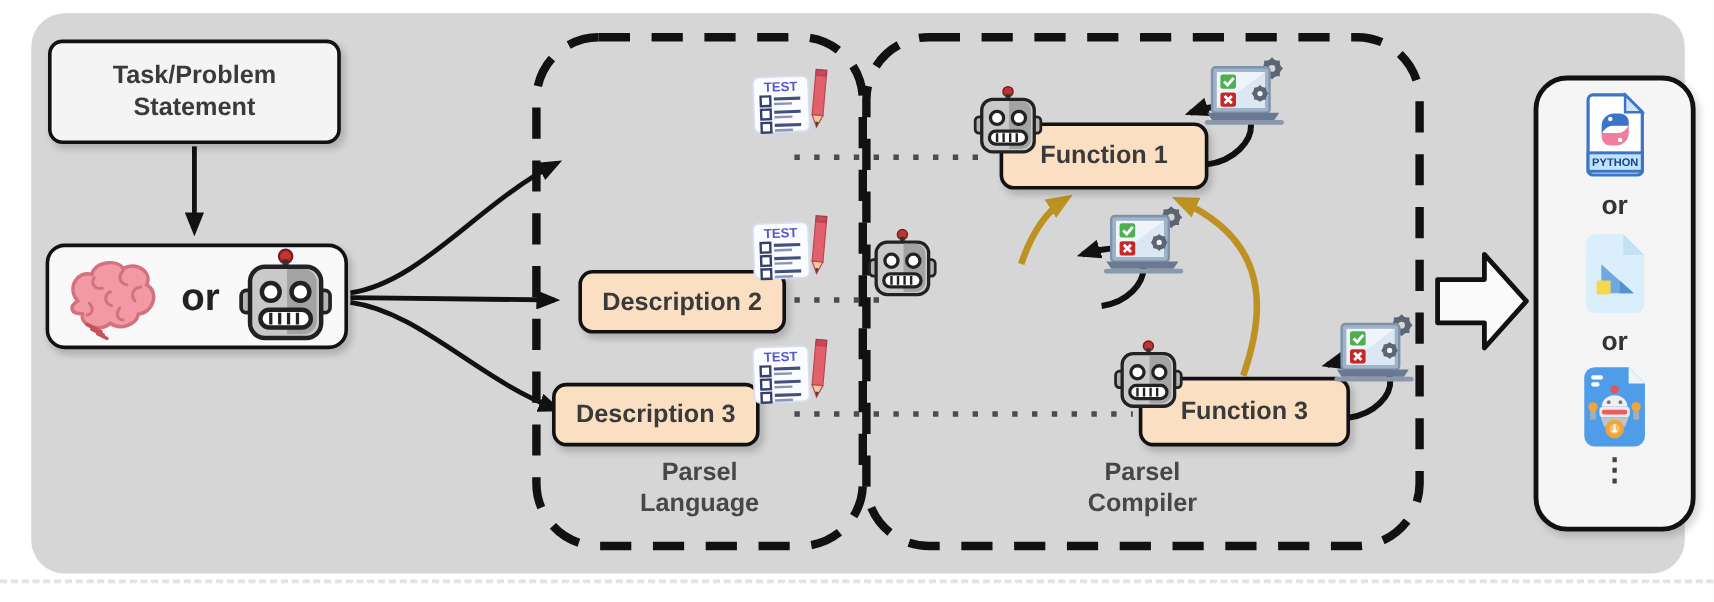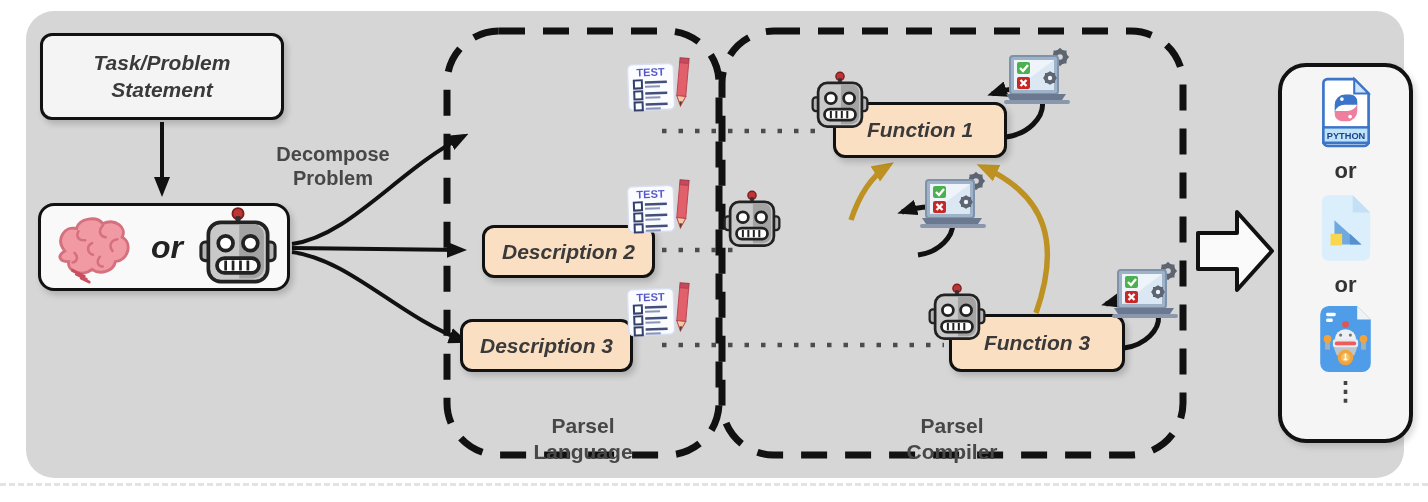--- a/index.html
+++ b/index.html
@@ -4,26 +4,26 @@
 <style>
   html,body{margin:0;padding:0;background:#ffffff;}
   .page{position:relative;width:1428px;height:502px;background:#ffffff;overflow:hidden;
         font-family:"Liberation Sans",sans-serif;}
   .canvas{position:absolute;left:26px;top:11px;width:1378px;height:467px;
           background:#d6d6d6;border-radius:28px;}
   .layer{position:absolute;left:0;top:0;width:1428px;height:502px;pointer-events:none;}
   .node{position:absolute;border:3.5px solid #111;border-radius:12px;
         display:flex;align-items:center;justify-content:center;
         font-weight:bold;font-size:21px;color:#3a3a3a;
-        box-shadow:3px 4px 6px rgba(0,0,0,0.18);box-sizing:border-box;text-align:center;font-style:italic;}
+        box-shadow:3px 4px 6px rgba(0,0,0,0.18);box-sizing:border-box;text-align:center;}
   .peach{background:#fbdfc2;}
   .task{background:#f4f4f4;line-height:1.25;font-size:21px;}
   .source{background:#f9f9f9;border-radius:16px;gap:14px;}
   .grouptitle{position:absolute;text-align:center;font-weight:bold;font-size:21px;
-              color:#474747;line-height:1.25;margin-top:32px;}
+              color:#474747;line-height:1.25;}
   .declabel{position:absolute;text-align:center;font-weight:bold;font-size:20px;
             color:#474747;line-height:1.22;}
   .icon{position:absolute;}
   .orword{font-weight:bold;color:#222;}
   .panel{position:absolute;left:1278px;top:63px;width:135px;height:380px;background:#f5f5f5;
          border:4px solid #111;border-radius:28px;box-sizing:border-box;
          display:flex;flex-direction:column;align-items:center;justify-content:flex-start;
          padding-top:9px;gap:6px;box-shadow:3px 4px 6px rgba(0,0,0,0.15);}
   .panel .orword{font-size:22px;color:#333;}
   .vdots{font-size:26px;font-weight:bold;color:#444;line-height:0.9;}
@@ -89,23 +89,20 @@
       <rect x="54" y="30" width="8" height="15" rx="3.5" fill="#b5b5b5" stroke="#222" stroke-width="2.5"></rect>
       <rect x="8" y="14" width="48" height="48" rx="10" fill="#c9c9c9" stroke="#222" stroke-width="3"></rect>
       <path d="M33 15.5 h11 a9 9 0 0 1 9 9 v26 a9 9 0 0 1 -9 9 h-11 z" fill="#a3a3a3"></path>
       <circle cx="22" cy="31" r="6" fill="#fff" stroke="#222" stroke-width="3"></circle>
       <circle cx="42" cy="31" r="6" fill="#fff" stroke="#222" stroke-width="3"></circle>
       <rect x="15" y="43" width="34" height="12" rx="6" fill="#fff" stroke="#222" stroke-width="3"></rect>
       <path d="M22 45 v8 M28 45 v8 M34 45 v8 M40 45 v8" stroke="#222" stroke-width="2.2"></path>
     </svg>
   </div>
 
-  <div class="declabel" style="left:253px;top:142px;width:160px;">
-    <span>Decompose</span><br><span>Problem</span>
-  </div>
 
   <div class="node peach" style="left:482px;top:225px;width:173px;height:53px;">
     <span>Description 2</span>
   </div>
   <div class="node peach" style="left:460px;top:319px;width:173px;height:53px;">
     <span>Description 3</span>
   </div>
 
   <svg class="icon" style="left:626px;top:56px;" width="70" height="58" viewBox="0 0 70 58">
     <g transform="rotate(-2 25 30)">

